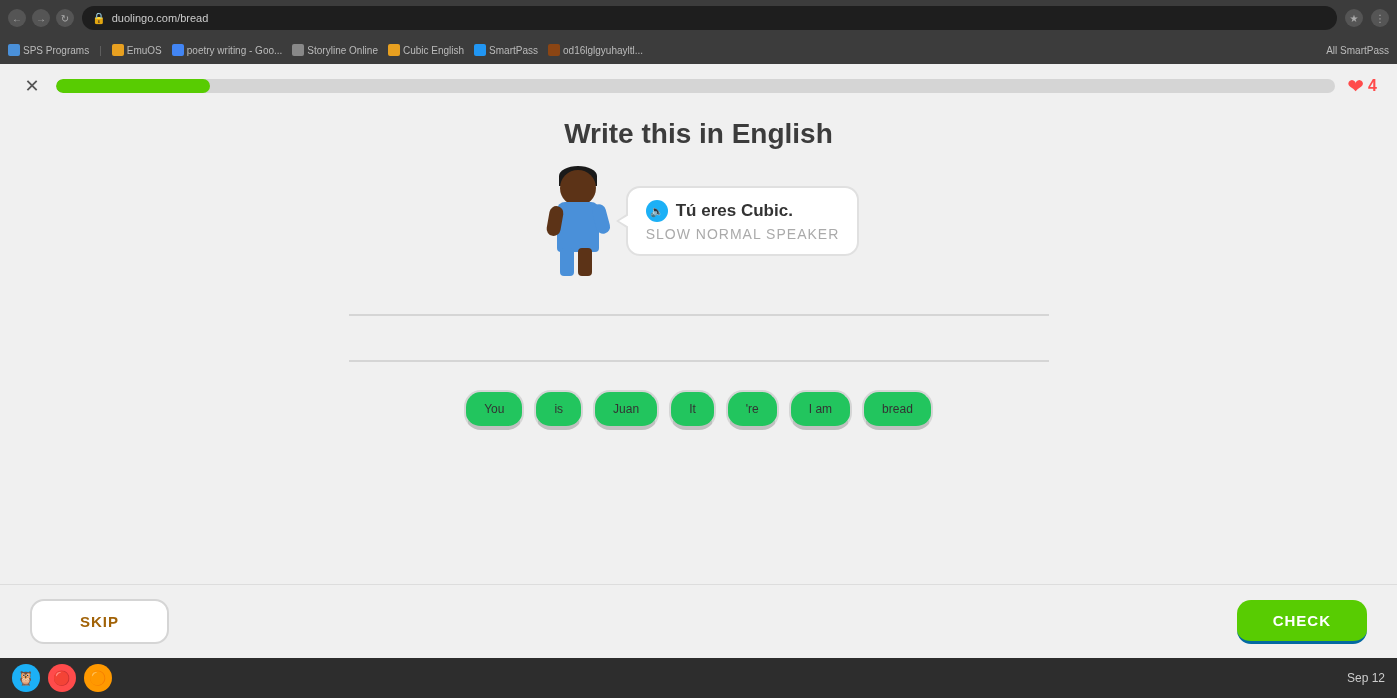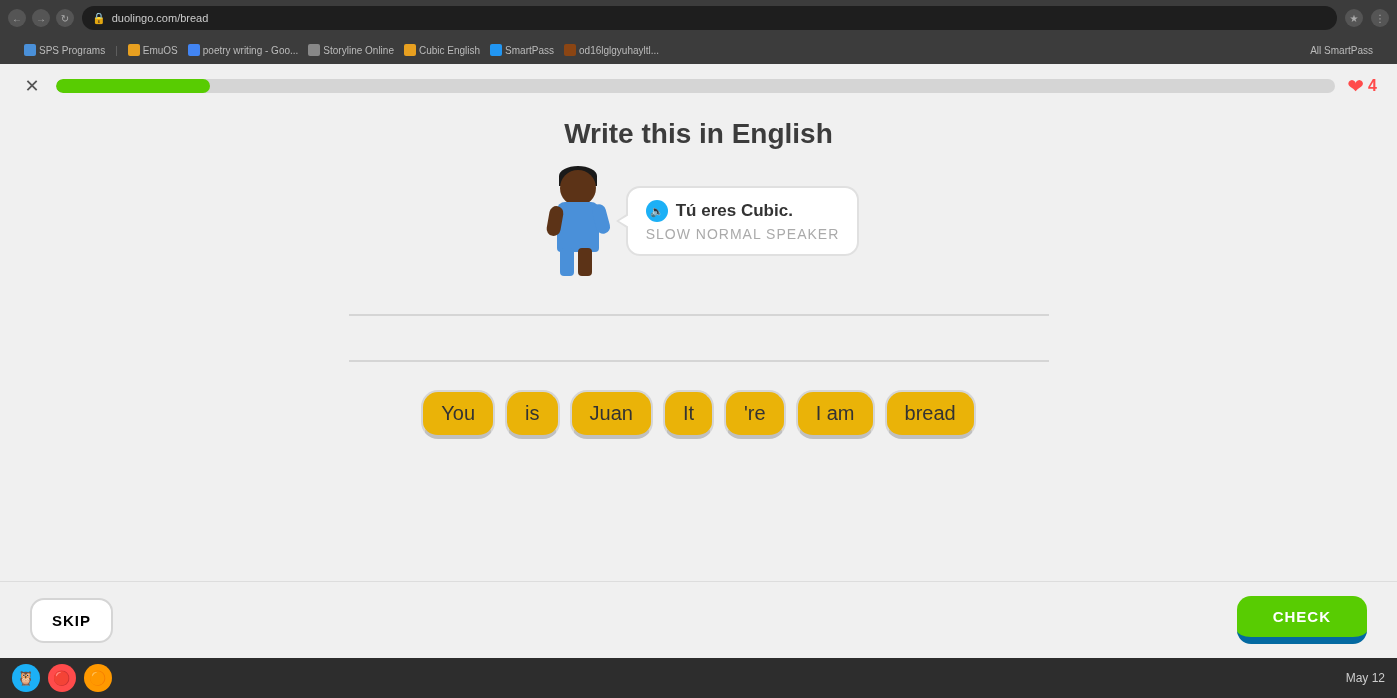--- a/index.html
+++ b/index.html
@@ -49,21 +49,21 @@
       padding: 0 10px;
       color: #ccc;
       font-size: 11px;
       gap: 6px;
     }
 
     .browser-bookmarks {
       display: flex;
       align-items: center;
       background: #3c3c3c;
-      padding: 3px 24px;
+      padding: 3px 8px;
       height: 28px;
       gap: 10px;
       font-size: 10px;
       color: #bbb;
       overflow: hidden;
     }
 
     .bookmark-item {
       display: flex;
       align-items: center;
@@ -339,26 +339,26 @@
     .word-bank {
       display: flex;
       flex-wrap: wrap;
       gap: 10px;
       justify-content: center;
       margin-top: 16px;
       width: 100%;
     }
 
     .word-chip {
-      background: #eab308;
+      background: #22c55e;
       border: 2px solid #d5d5d5;
       border-bottom: 4px solid #c0c0c0;
       border-radius: 17px;
       padding: 10px 18px;
-      font-size: 20px;
+      font-size: 12px;
       color: #333;
       cursor: pointer;
       user-select: none;
       font-weight: 500;
       transition: background 0.1s;
     }
 
     
     .bottom-bar {
       position: absolute;
@@ -369,33 +369,33 @@
       justify-content: space-between;
       padding: 14px 30px;
       background: #f0f0f0;
       border-top: 1px solid #ddd;
     }
 
     .skip-btn {
       background: white;
       border: 2px solid #d5d5d5;
       border-radius: 14px;
-      padding: 12px 20px;
+      padding: 12px 48px;
       font-size: 15px;
       font-weight: 700;
-      color: #000000;
+      color: #a16207;
       cursor: pointer;
       letter-spacing: 1px;
       text-transform: uppercase;
     }
 
     .check-btn {
       background: #58cc02;
       border: none;
-      border-bottom: 7px solid #0369a1;
+      border-bottom: 3px solid #0369a1;
       border-radius: 14px;
       padding: 12px 36px;
       font-size: 15px;
       font-weight: 700;
       color: white;
       cursor: pointer;
       letter-spacing: 1px;
       text-transform: uppercase;
     }
 
@@ -547,14 +547,14 @@
   </div>
 
 </div>
 
 <div class="taskbar">
   <div class="taskbar-left">
     <div class="taskbar-circle" style="background:#1cb0f6;">🦉</div>
     <div class="taskbar-circle" style="background:#ff4b4b;">🔴</div>
     <div class="taskbar-circle" style="background:#ff9900;">🟠</div>
   </div>
-  <div class="taskbar-time">May 12</div>
+  <div class="taskbar-time">Sep 12</div>
 </div>
 
 </body></html>

